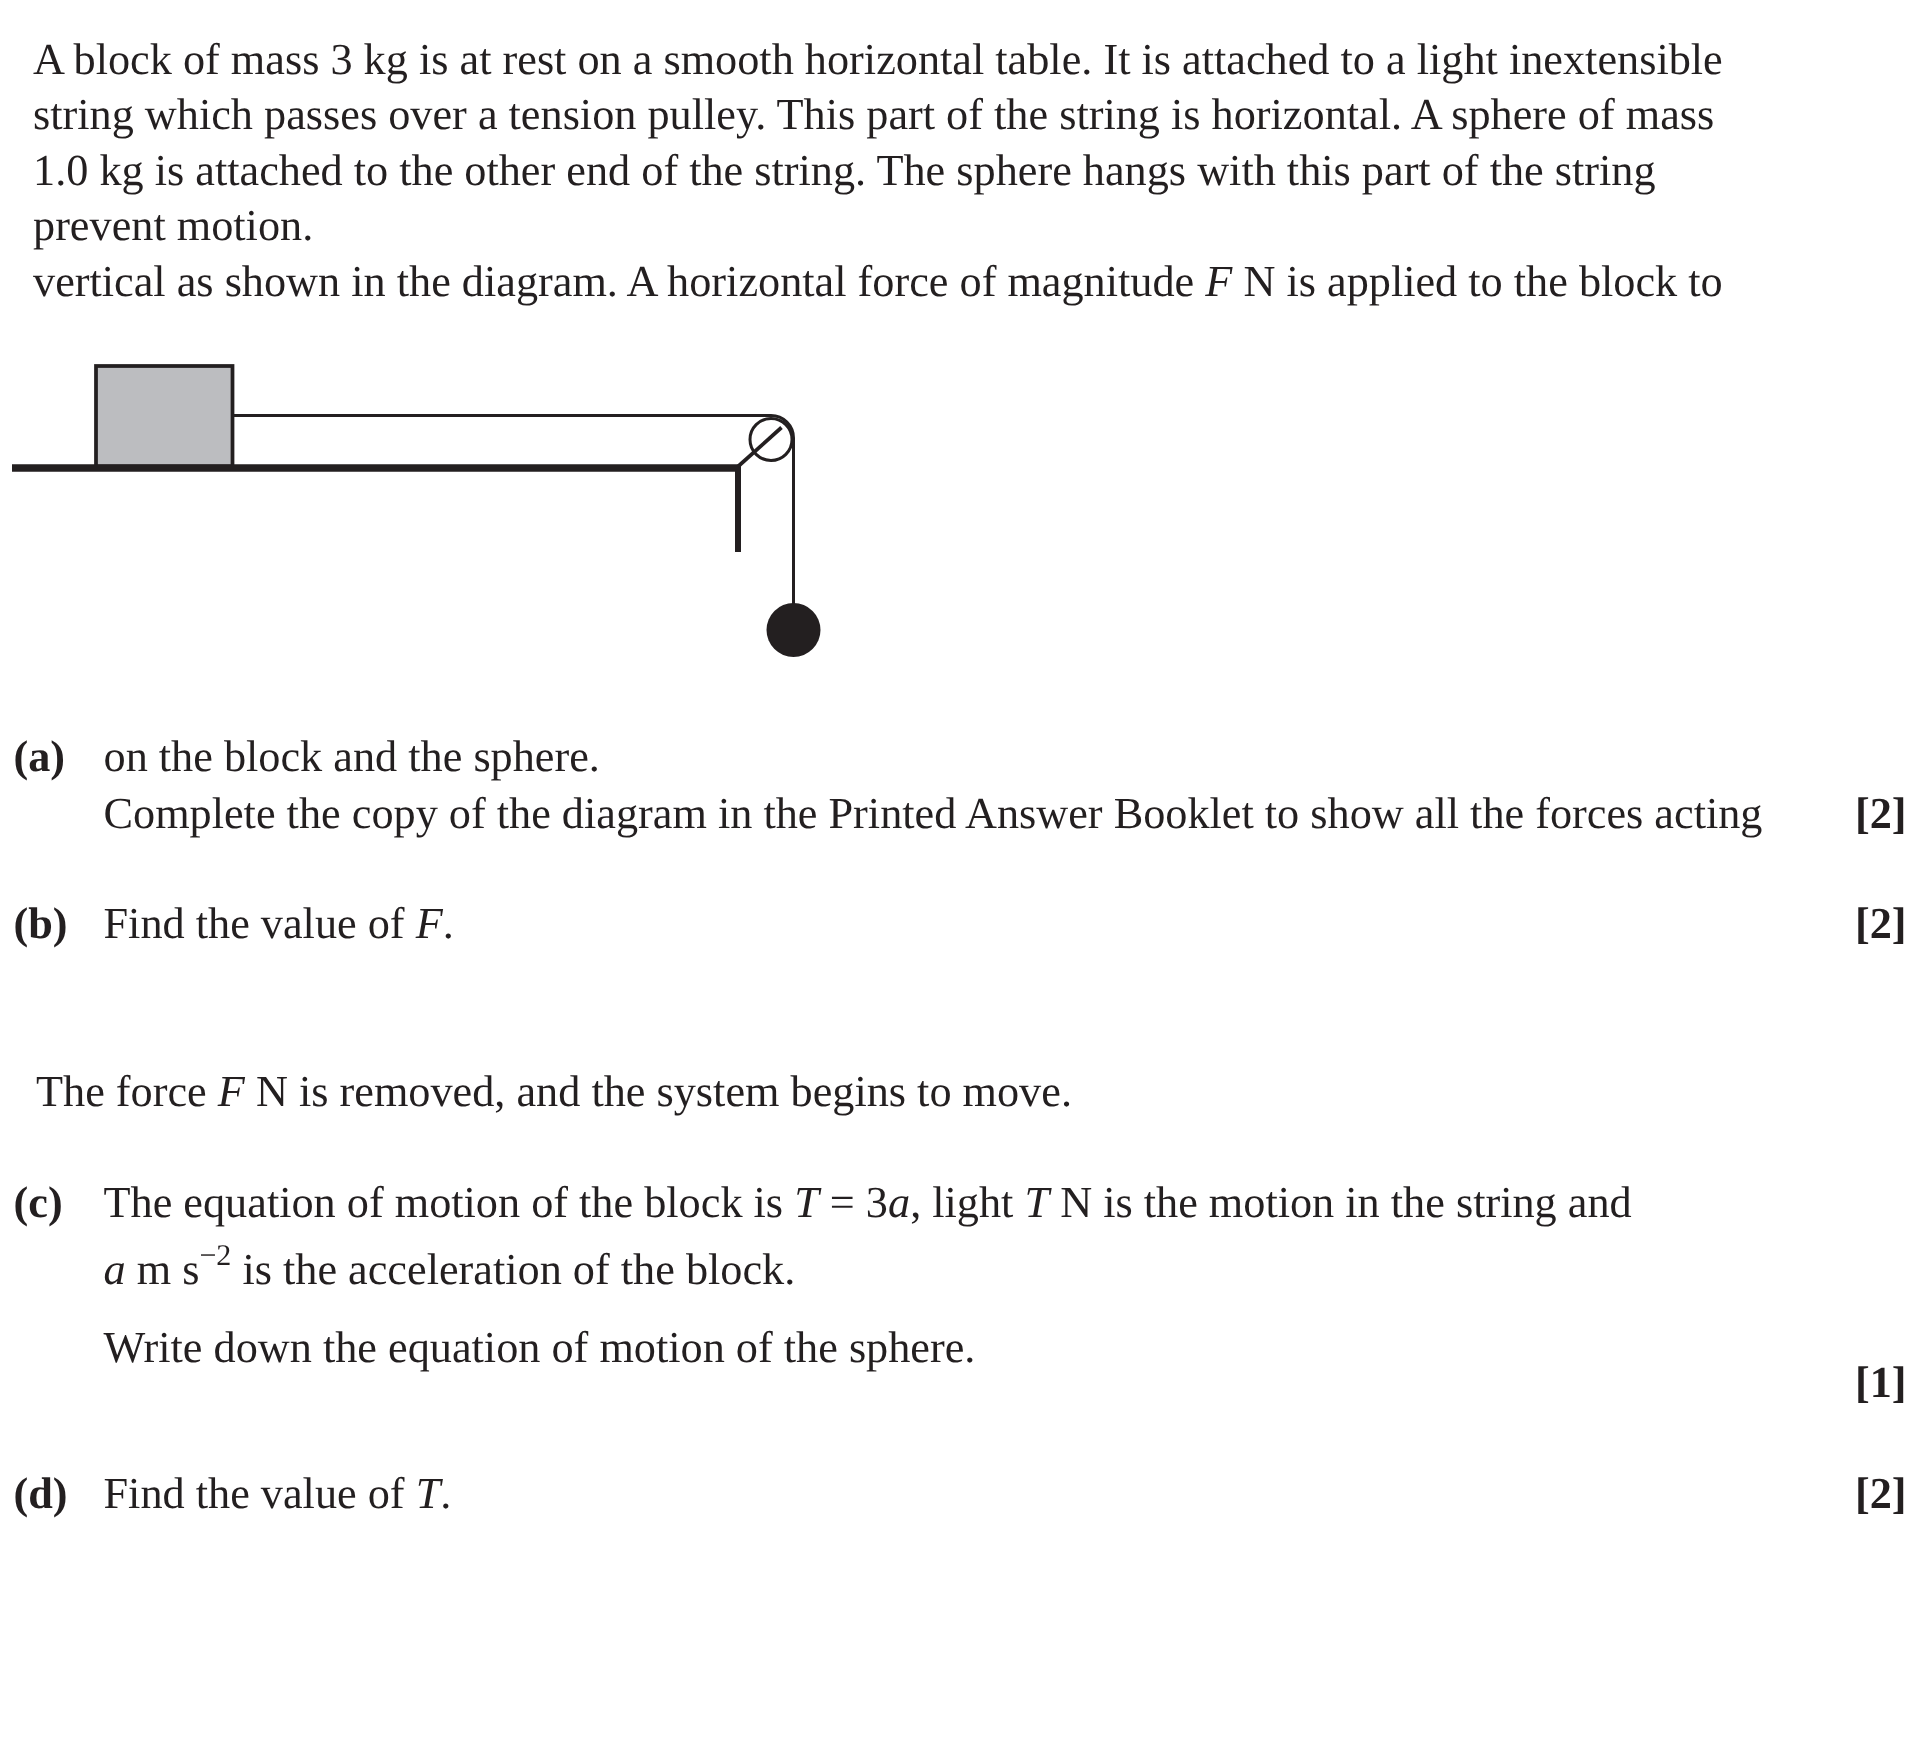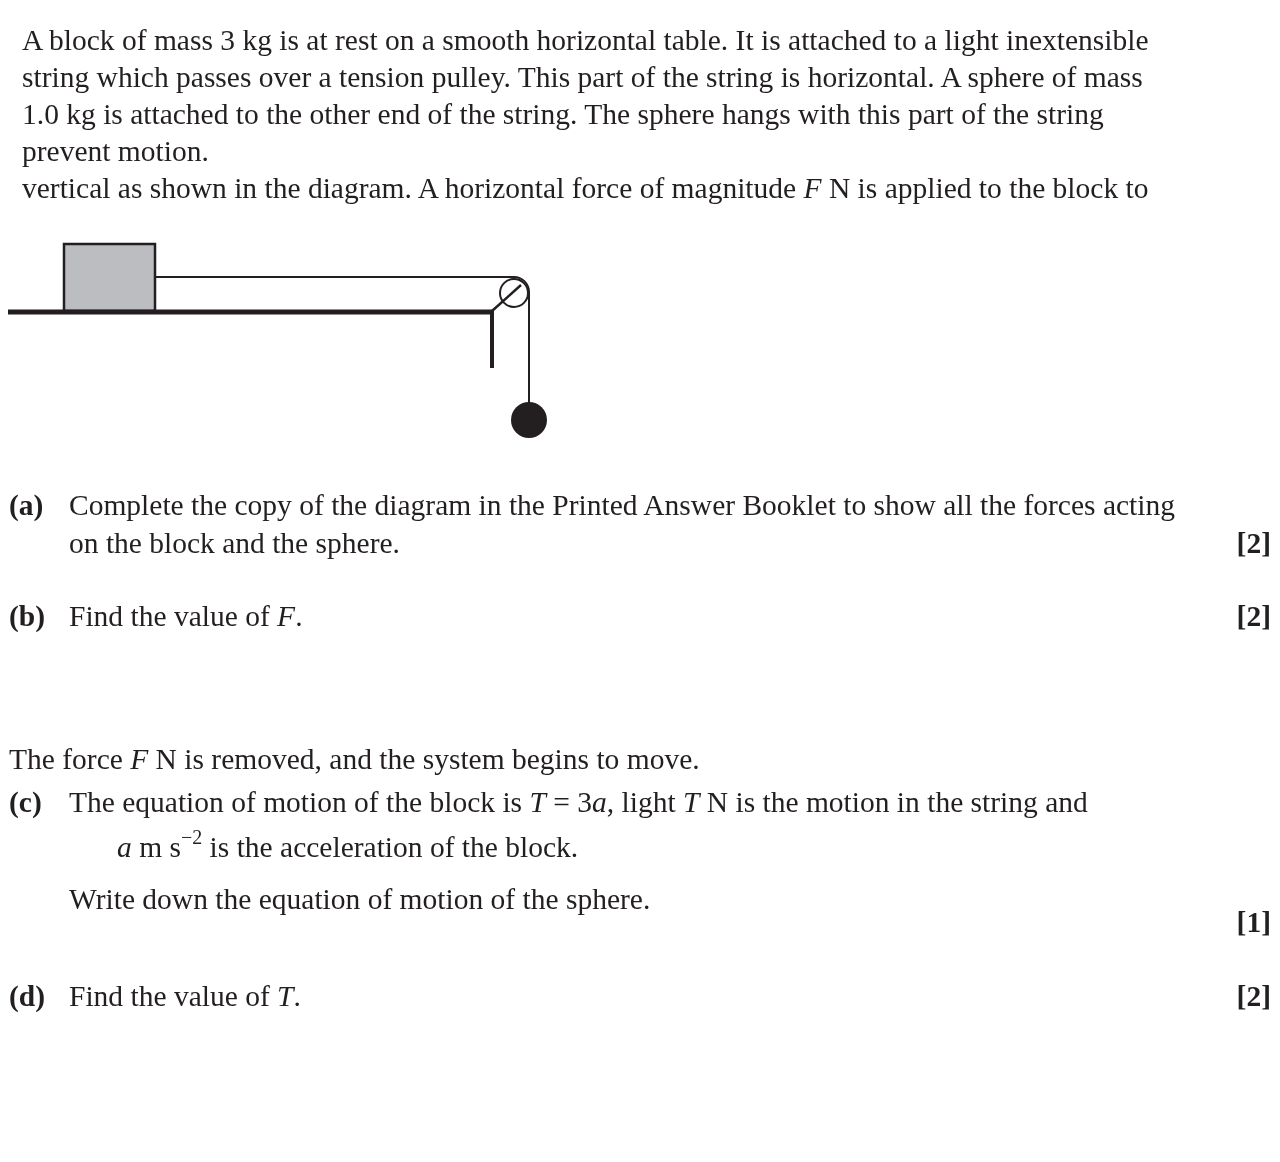--- a/index.html
+++ b/index.html
@@ -5,21 +5,21 @@
   html, body { margin:0; padding:0; background:#ffffff; }
   body { width:1280px; height:1162px; position:relative; overflow:hidden;
          font-family:"Liberation Serif", "DejaVu Serif", serif; color:#231f20; font-size:29.5px; }
   .intro { position:absolute; left:22px; top:22px; width:1262px; line-height:37px; }
   .intro p { margin:0; }
   .diagram { position:absolute; left:0; top:230px; }
   .q { position:absolute; left:9px; width:1262px; line-height:38px; }
   .q .lbl { position:absolute; left:0; top:0; font-weight:bold; }
   .q .body { margin-left:60px; }
   .marks { position:absolute; right:0; font-weight:bold; }
-  .plain { position:absolute; left:9px; line-height:38px;margin-top:31px; }
+  .plain { position:absolute; left:24px; line-height:38px; }
   i { font-style:italic; }
   sup { font-size:20px; vertical-align:top; position:relative; top:-10px; }
 </style>
 </head>
 <body>
 
 <div class="intro">
   <p>A block of mass 3 kg is at rest on a smooth horizontal table. It is attached to a light inextensible</p>
   <p>string which passes over a tension pulley. This part of the string is horizontal. A sphere of mass</p>
   <p>1.0 kg is attached to the other end of the string. The sphere hangs with this part of the string</p>
@@ -35,41 +35,41 @@
   <line x1="8" y1="312" x2="494" y2="312" stroke="#231f20" stroke-width="5"></line>
   <line x1="492" y1="312" x2="492" y2="368" stroke="#231f20" stroke-width="4"></line>
   <circle cx="514" cy="293" r="14" fill="#ffffff" stroke="#231f20" stroke-width="2"></circle>
   <line x1="492" y1="311" x2="521" y2="285" stroke="#231f20" stroke-width="2.5"></line>
   <circle cx="529" cy="420" r="18" fill="#231f20"></circle>
 </svg>
 
 <div class="q" style="top:486px;">
   <span class="lbl">(a)</span>
   <div class="body">
+    <div>on the block and the sphere.</div>
     <div>Complete the copy of the diagram in the Printed Answer Booklet to show all the forces acting</div>
-    <div>on the block and the sphere.</div>
   </div>
   <span class="marks" style="top:38px;">[2]</span>
 </div>
 
 <div class="q" style="top:597px;">
   <span class="lbl">(b)</span>
   <div class="body"><span>Find the value of </span><i>F</i><span>.</span></div>
   <span class="marks" style="top:0;">[2]</span>
 </div>
 
 <div class="plain" style="top:709px;">
   <span>The force </span><i>F</i><span> N is removed, and the system begins to move.</span>
 </div>
 
 <div class="q" style="top:783px;">
   <span class="lbl">(c)</span>
   <div class="body">
     <div><span>The equation of motion of the block is </span><i>T</i><span> = 3</span><i>a</i><span>, light </span><i>T</i><span> N is the motion in the string and</span></div>
-    <div style="margin-top:7px;margin-left:48px;"><i>a</i><span> m s</span><sup>−2</sup><span> is the acceleration of the block.</span></div>
+    <div style="margin-top:7px;"><i>a</i><span> m s</span><sup>−2</sup><span> is the acceleration of the block.</span></div>
     <div style="margin-top:14px;">Write down the equation of motion of the sphere.</div>
   </div>
   <span class="marks" style="top:120px;">[1]</span>
 </div>
 
 <div class="q" style="top:977px;">
   <span class="lbl">(d)</span>
   <div class="body"><span>Find the value of </span><i>T</i><span>.</span></div>
   <span class="marks" style="top:0;">[2]</span>
 </div>

